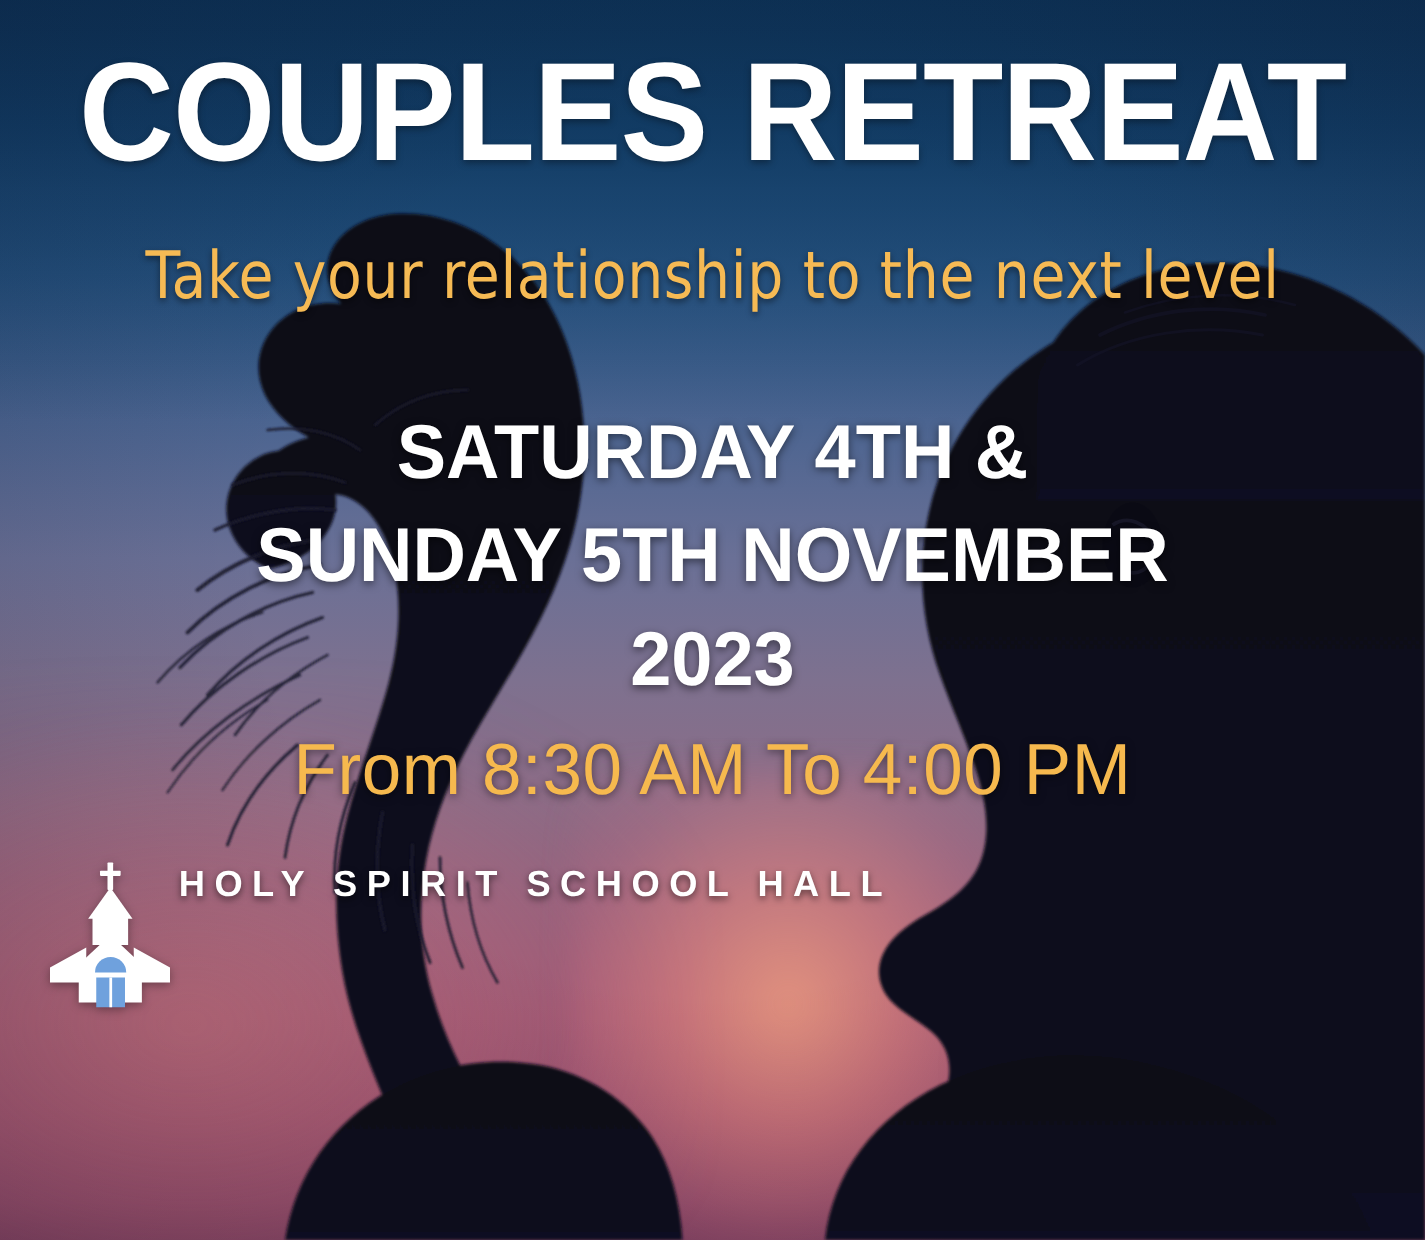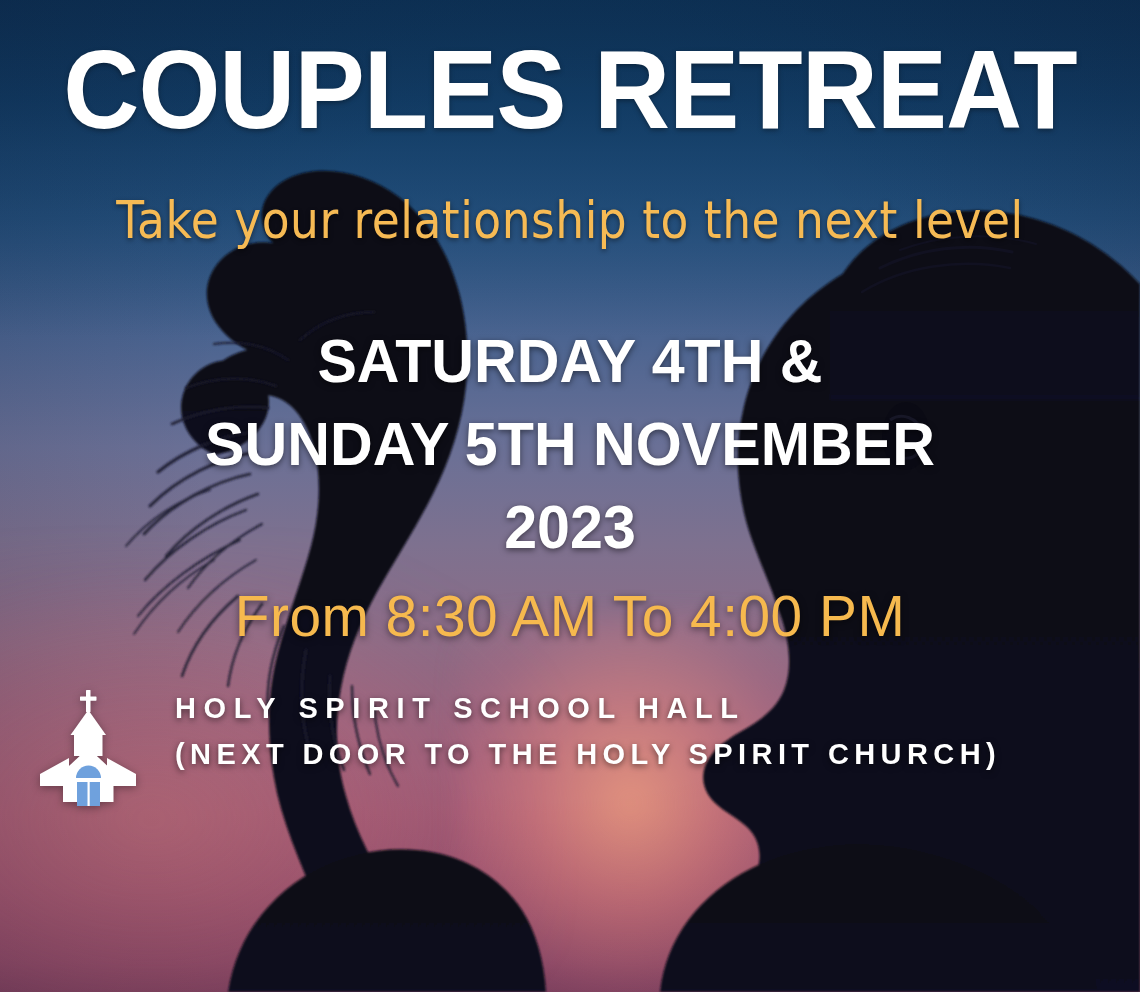--- a/index.html
+++ b/index.html
@@ -178,21 +178,21 @@
     left: 143px;
     color: #ffffff;
     font-family: "Liberation Sans Narrow", "Liberation Sans", sans-serif;
     font-weight: bold;
     font-size: 29px;
     line-height: 1.58;
     letter-spacing: 7.2px;
     text-shadow: 0 2px 6px rgba(0,0,0,0.55);
     white-space: nowrap;
   }
-  .venue .vl { display:block;margin-left:32px; }
+  .venue .vl { display:block; }
   .venue .vl.l1 { letter-spacing: 7.6px; }
   .venue .vl.l2 { letter-spacing: 6.0px; }
   .venue .vl.l3 { letter-spacing: 5.4px; }
 
   
   .church-icon {
     position: absolute;
     left: 36px;
     top: 688px;
     width: 104px;
@@ -383,17 +383,16 @@
     <div class="dateblock">
       <span class="dl">SATURDAY 4TH &amp;</span>
       <span class="dl">SUNDAY 5TH NOVEMBER</span>
       <span class="dl">2023</span>
     </div>
 
     <div class="timeline">From 8:30 AM To 4:00 PM</div>
 
     <div class="venue">
       <span class="vl l1">HOLY SPIRIT SCHOOL HALL</span>
-      <span class="vl l3">(NEXT DOOR TO THE HOLY SPIRIT CHURCH)</span>
     </div>
 
   </div>
 </div>
 
 </body></html>

